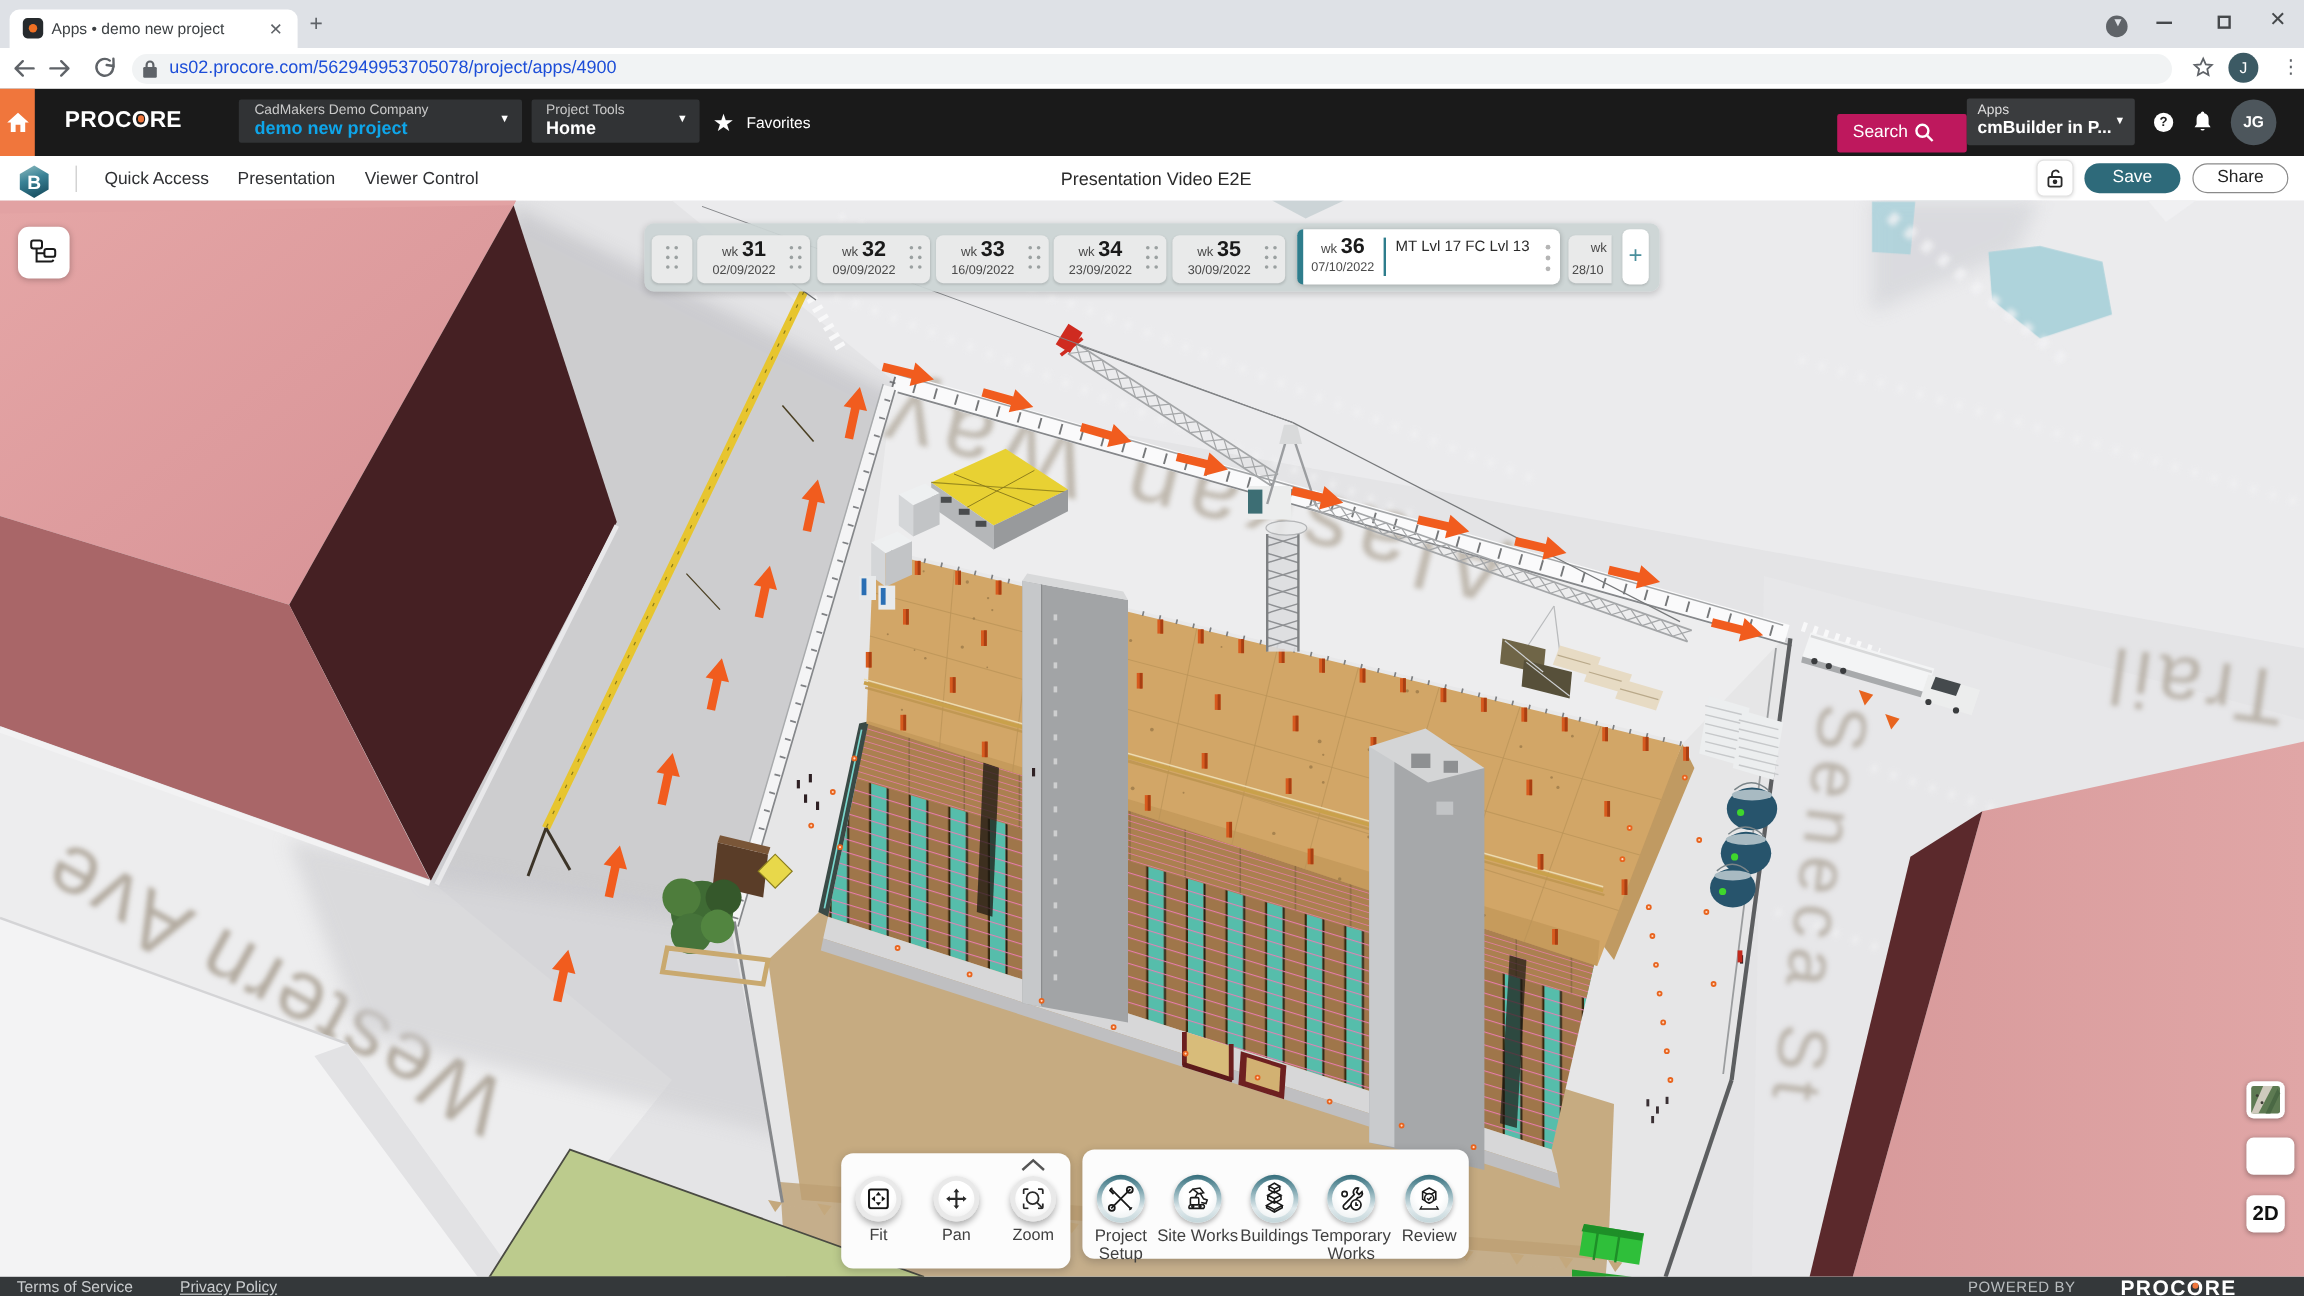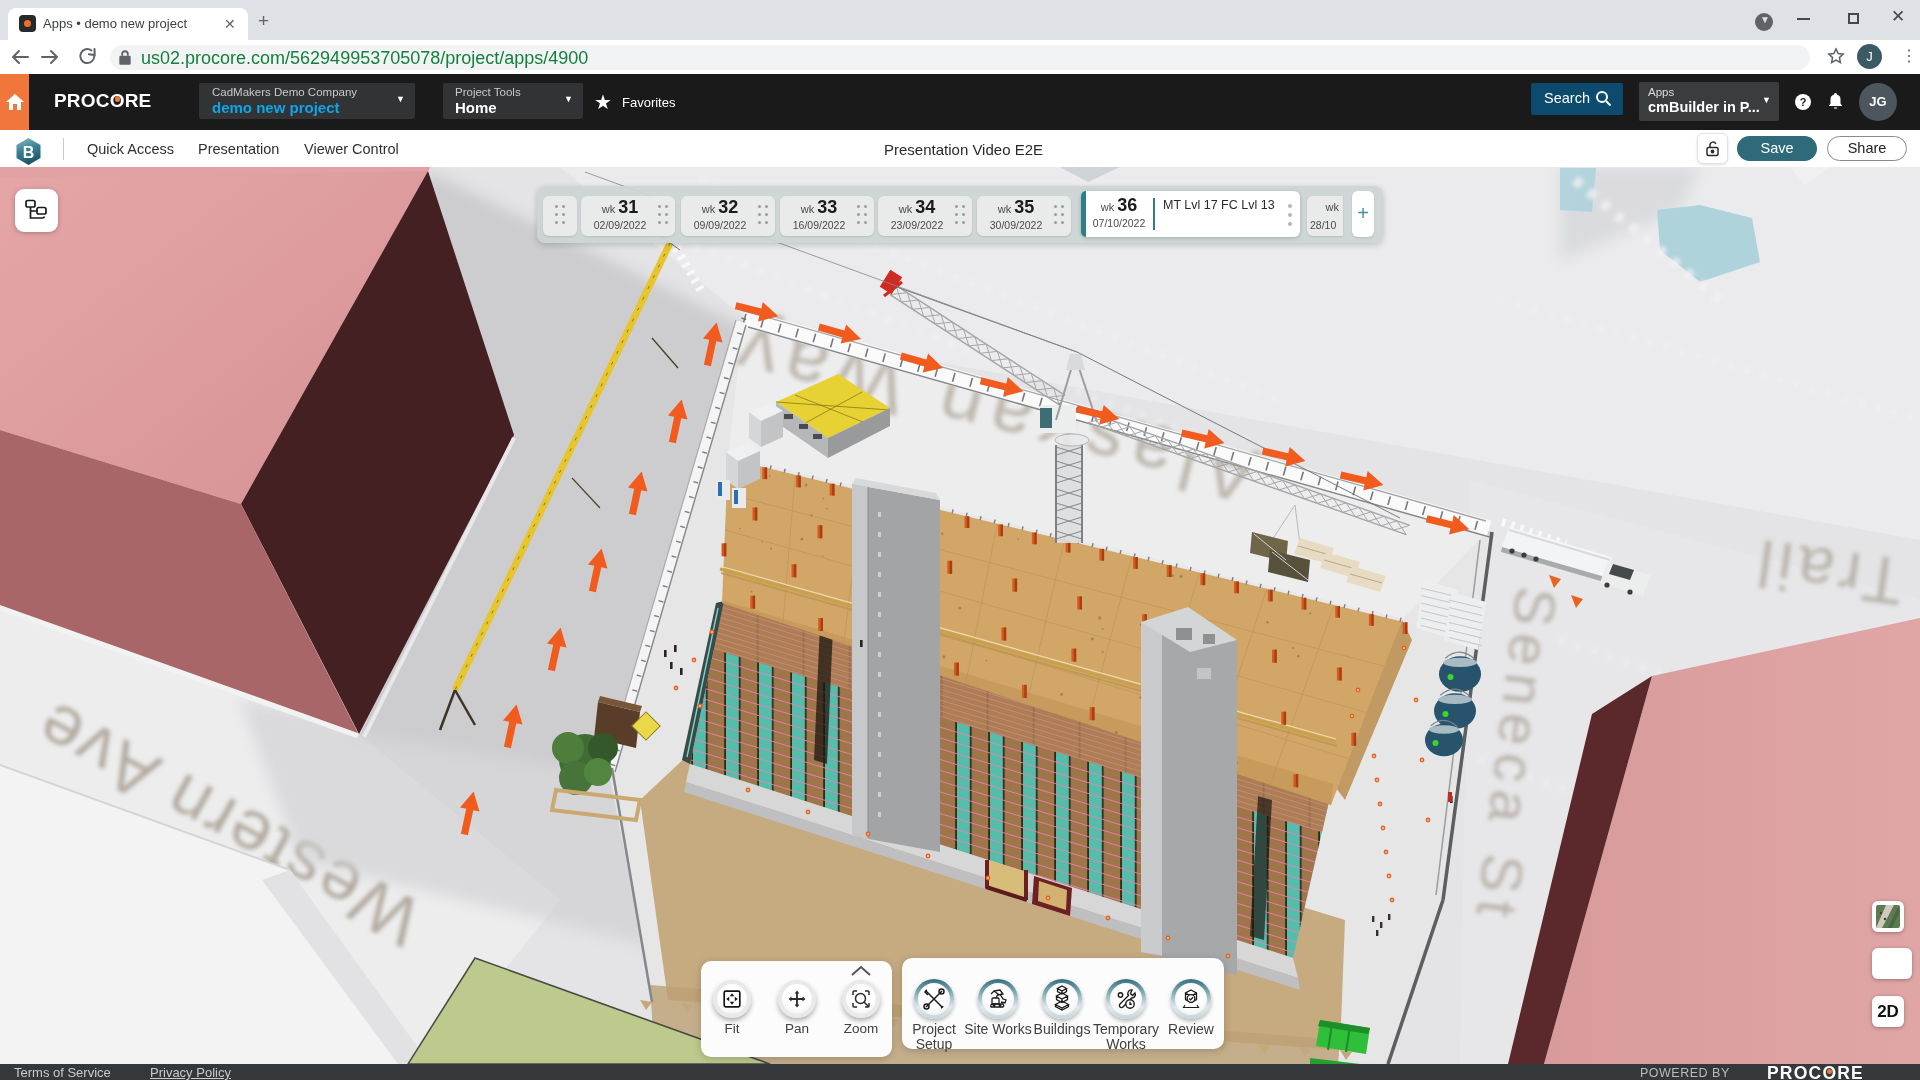--- a/index.html
+++ b/index.html
@@ -43,46 +43,46 @@
 <div id="omni"></div>
 <svg class="abs" style="left:0;top:40px;" width="110" height="34" viewBox="0 0 110 34" fill="none" stroke="#5f6368" stroke-width="2" stroke-linecap="round">
  <path d="M28 17 H13 M13 17 l6 -6 M13 17 l6 6"></path>
  <path d="M42 17 H57 M57 17 l-6 -6 M57 17 l-6 6"></path>
  <path d="M91.5 10.5 a7 7 0 1 0 2.8 5.6 M94.5 9 l0.2 6 l-5.8 -0.8" stroke-width="2"></path>
 </svg>
 <svg class="abs" style="left:118px;top:49px;" width="14" height="17" viewBox="0 0 12 15" fill="#5f6368">
  <rect x="1" y="6" width="10" height="8" rx="1"></rect>
     <path d="M3.5 6 V4.5 a2.5 2.5 0 0 1 5 0 V6" fill="none" stroke="#5f6368" stroke-width="1.6"></path>
 </svg>
-<div class="abs" style="left:141px;top:48px;font-size:18px;color:#15803d;">us02.procore.com/562949953705078/project/apps/4900</div>
+<div class="abs" style="left:141px;top:48px;font-size:15px;color:#1d4ed8;">us02.procore.com/562949953705078/project/apps/4900</div>
 <svg class="abs" style="left:1826px;top:46px;" width="20" height="20" viewBox="0 0 24 24" fill="none" stroke="#5f6368" stroke-width="1.8">
     <path d="M12 3.5l2.6 5.6 6 .7-4.5 4.1 1.2 5.9-5.3-3-5.3 3 1.2-5.9L3.4 9.8l6-.7z"></path>
   </svg>
 <div class="ball" style="left:1857px;top:44px;width:25px;height:25px;background:#3c5a64;color:#fff;font-size:13px;text-align:center;line-height:25px;">J</div>
 <div class="abs" style="left:1901px;top:46px;font-size:16px;color:#5f6368;">⋮</div>
 
 <div id="procore"></div>
 <div class="abs" style="left:0;top:74px;width:29px;height:56px;background:#f0763c;"></div>
 <svg class="abs" style="left:5px;top:92px;" width="20" height="20" viewBox="0 0 20 20">
     <path d="M10 2 L19 10 H16 V18 H12 V12 H8 V18 H4 V10 H1 Z" fill="#fff"></path>
   </svg>
 <div class="abs" style="left:54px;top:92px;width:110px;height:18px;color:#fff;font-size:19px;font-weight:bold;letter-spacing:0.2px;line-height:18px;">PROC<span style="position:relative;">O<span style="position:absolute;left:5.2px;top:6.2px;width:5.5px;height:5.5px;background:#f0763c;border-radius:50%;"></span></span>RE</div>
-<div class="abs" style="left:199px;top:83px;width:216px;height:36px;background:#313335;border-radius:2px;">
+<div class="abs" style="left:199px;top:83px;width:236px;height:36px;background:#313335;border-radius:2px;">
  <div class="abs" style="left:13px;top:3px;font-size:11.5px;color:#c9c9c9;">CadMakers Demo Company</div>
  <div class="abs" style="left:13px;top:16px;font-size:15px;font-weight:bold;color:#0ea5e9;">demo new project</div>
  <div class="abs" style="right:10px;top:11px;color:#fff;font-size:9px;">▼</div>
 </div>
 <div class="abs" style="left:443px;top:83px;width:140px;height:36px;background:#313335;border-radius:2px;padding-left:42px;">
  <div class="abs" style="left:12px;top:3px;font-size:11.5px;color:#c9c9c9;">Project Tools</div>
  <div class="abs" style="left:12px;top:16px;font-size:15px;font-weight:bold;color:#fff;">Home</div>
  <div class="abs" style="right:10px;top:11px;color:#fff;font-size:9px;">▼</div>
 </div>
 <div class="abs" style="left:594px;top:90px;color:#fff;font-size:20px;">★</div>
 <div class="abs" style="left:622px;top:95px;color:#fff;font-size:13px;">Favorites</div>
-<div class="abs" style="left:1531px;top:83px;width:92px;height:32px;background:#0c4a6e;border-radius:2px;">
+<div class="abs" style="left:1531px;top:95px;width:108px;height:32px;background:#be185d;border-radius:2px;">
  <div class="abs" style="left:13px;top:7px;font-size:14.5px;color:#fff;">Search</div>
  <svg class="abs" style="left:64px;top:7px;" width="17" height="17" viewBox="0 0 17 17" fill="none" stroke="#fff" stroke-width="2">
       <circle cx="7" cy="7" r="5"></circle>
       <path d="M11 11 L15.5 15.5"></path>
     </svg>
 </div>
 <div class="abs" style="left:1639px;top:82px;width:140px;height:39px;background:#3a3c3e;border-radius:2px;">
  <div class="abs" style="left:9px;top:4px;font-size:11.5px;color:#dedede;">Apps</div>
  <div class="abs" style="left:9px;top:17px;font-size:14.5px;font-weight:bold;color:#fff;">cmBuilder in P...</div>
  <div class="abs" style="right:8px;top:13px;color:#fff;font-size:9px;">▼</div>

